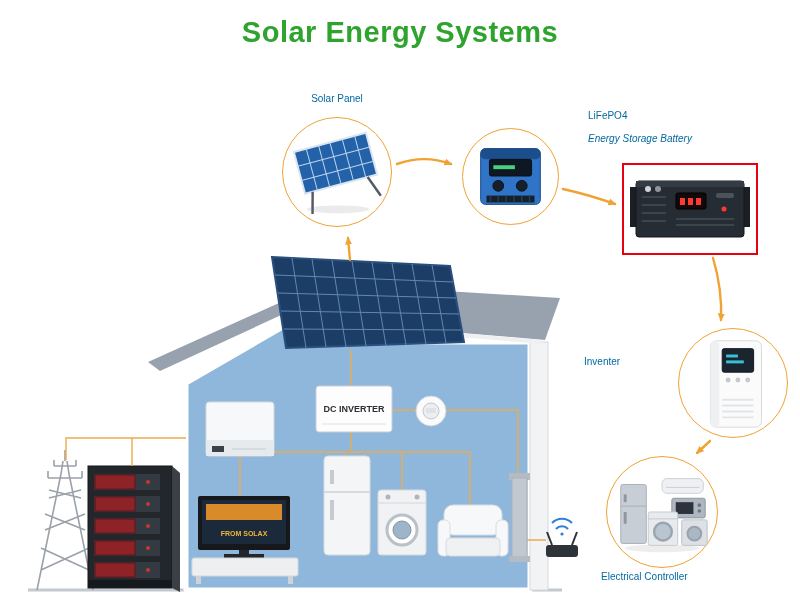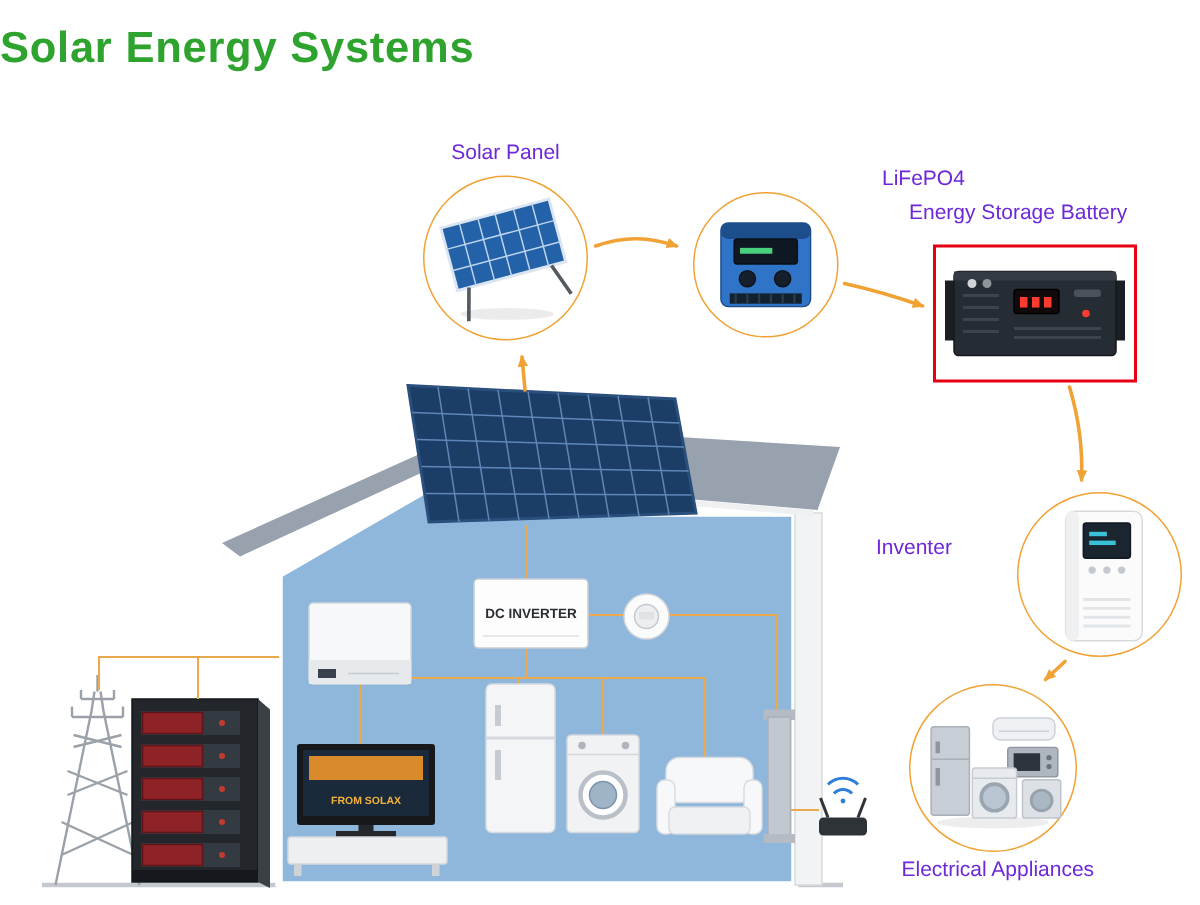--- a/index.html
+++ b/index.html
@@ -1,21 +1,21 @@
 <!DOCTYPE html>
 <html style="--title-green: #2EA32E; --arrow-orange: #F0A235; --battery-red: #E60012; --wall-blue: #8FB7DC; --roof-gray: #97A2AE; --panel-blue: #2361A8;"><head>
 <meta charset="utf-8">
 <style>
   html,body{margin:0;padding:0;background:#fff;}
   .stage{position:relative;width:800px;height:603px;background:#fff;overflow:hidden;
          font-family:"Liberation Sans",sans-serif;margin:0 auto;}
-  .title{position:absolute;top:16px;left:0;width:100%;margin:0;
+  .title{position:absolute;top:16px;left:0;width:100%;text-align:center;margin:0;
          font-size:29px;font-weight:700;color:var(--title-green,#2EA32E);letter-spacing:.5px;}
   #scene{position:absolute;left:0;top:0;}
-  .lbl{position:absolute;font-size:14px;line-height:1.25;color:#6d28d9;}
+  .lbl{position:absolute;font-size:10px;line-height:1.25;color:#0369a1;}
   .lbl.center{text-align:center;}
   .node{position:absolute;border:1.5px solid var(--arrow-orange,#F0A235);border-radius:50%;
         background:#fff;box-sizing:border-box;display:flex;align-items:center;justify-content:center;}
   .node svg{width:100%;height:100%;display:block;}
   .battery-box{position:absolute;left:622px;top:163px;width:136px;height:92px;box-sizing:border-box;
         border:2px solid var(--battery-red,#E60012);background:#fff;display:flex;align-items:center;justify-content:center;}
   .arrow{stroke:var(--arrow-orange,#F0A235);fill:none;stroke-width:2.4;stroke-linecap:round;}
   #ah path{fill:var(--arrow-orange,#F0A235);}
   .wire{stroke:#EBAA4E;stroke-width:1.4;fill:none;}
   .wall{fill:var(--wall-blue,#8FB7DC);stroke:#ffffff;stroke-width:5;stroke-linejoin:round;}
@@ -262,17 +262,17 @@
       <rect x="42" y="56" width="30" height="34" rx="2" fill="#e8ebee" stroke="#c6cbd1"></rect>
       <line x1="42" y1="63" x2="72" y2="63" stroke="#c6cbd1"></line>
       <circle cx="57" cy="76" r="9" fill="#b9c6d2" stroke="#9aa5b0" stroke-width="2.5"></circle>
       <rect x="76" y="64" width="26" height="26" rx="2" fill="#dde1e6" stroke="#bdc3ca"></rect>
       <circle cx="89" cy="78" r="7" fill="#aab8c4" stroke="#98a2ad" stroke-width="2"></circle>
     </svg>
   </div>
 
   <div class="lbl center" style="left:277px;top:93px;width:120px;">Solar Panel</div>
   <div class="lbl" style="left:588px;top:110px;">LiFePO4</div>
-  <div class="lbl" style="left:606px;top:133px;">Energy Storage Battery</div>
+  <div class="lbl" style="left:588px;top:133px;font-style:italic;">Energy Storage Battery</div>
   <div class="lbl" style="left:584px;top:356px;">Inventer</div>
-  <div class="lbl" style="left:601px;top:571px;">Electrical Appliances</div>
+  <div class="lbl" style="left:601px;top:571px;">Electrical Controller</div>
 
 </div>
 
 </body></html>

